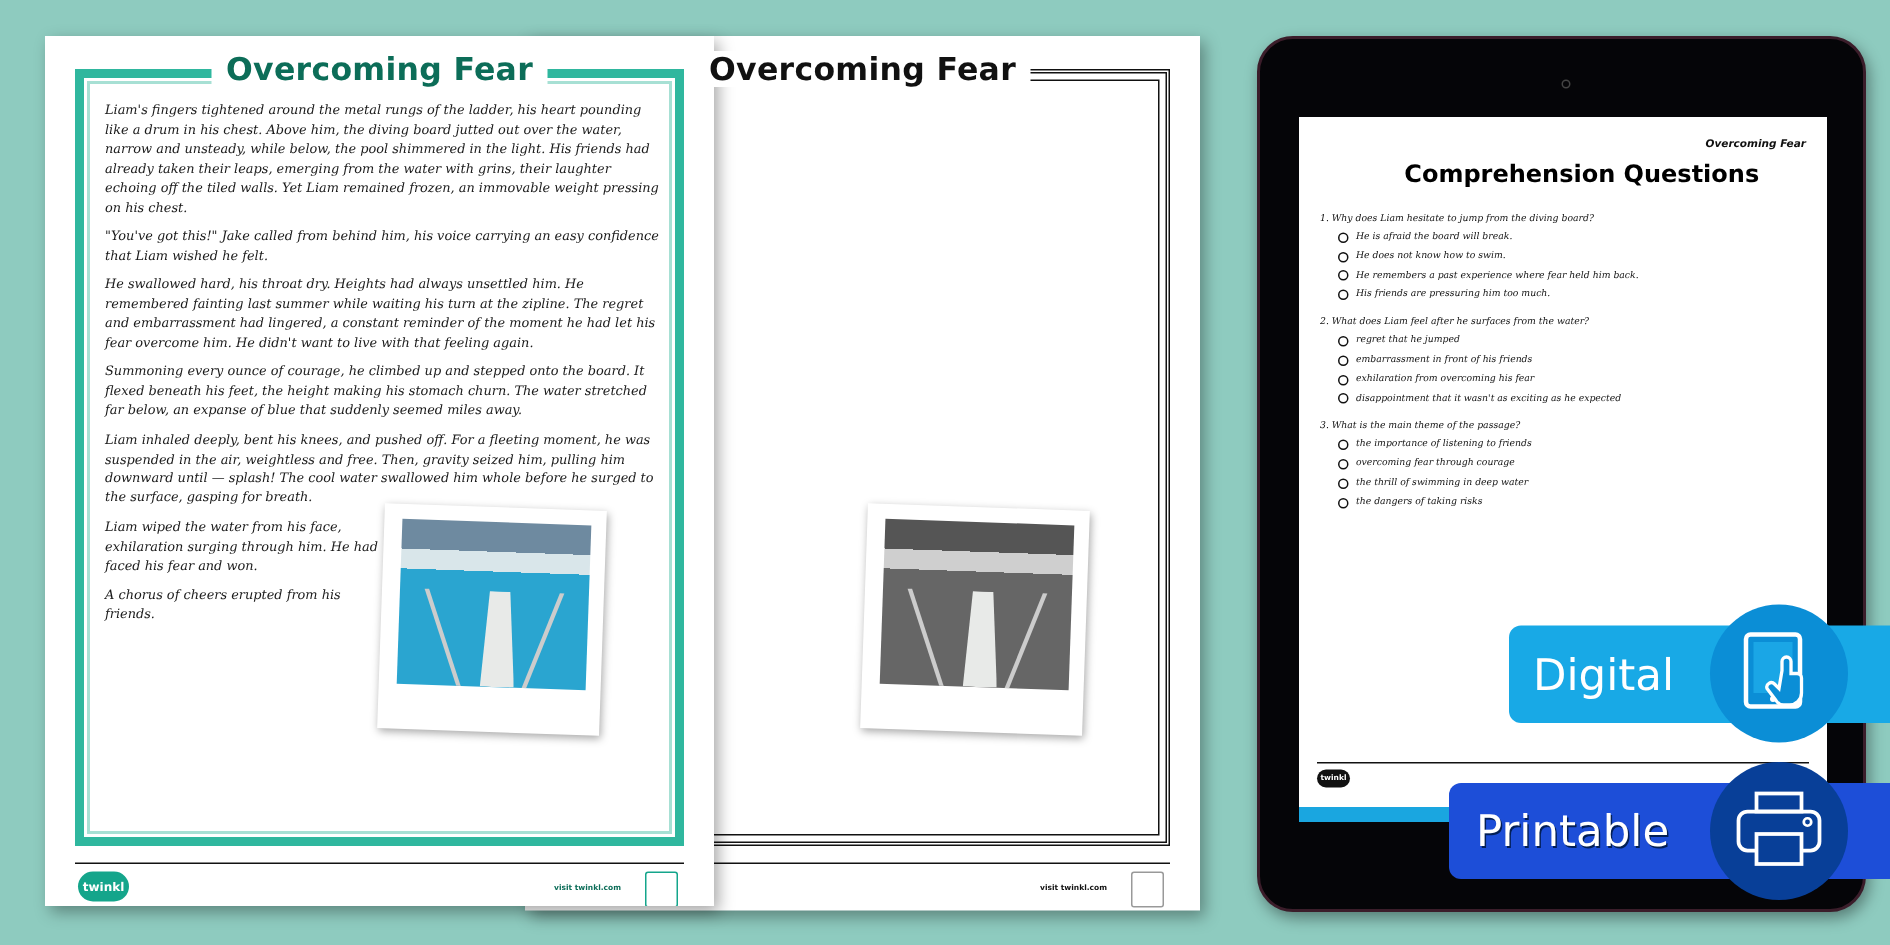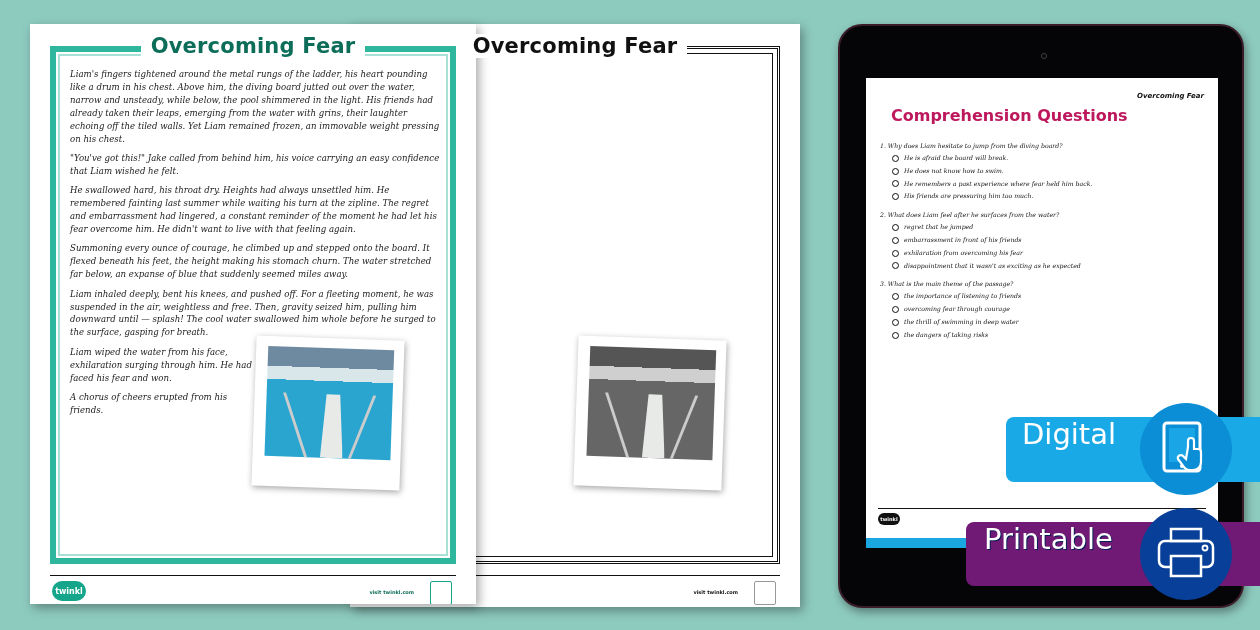--- a/index.html
+++ b/index.html
@@ -42,34 +42,34 @@
   .page-color .visit { color: #0c6d58; }
   .page-bw .visit { color: #111; }
   .badge { position: absolute; right: 24px; top: 557px; width: 22px; height: 24px; border: 1px solid #999; border-radius: 2px; display: flex; align-items: center; justify-content: center; font-size: 4px; font-family: "DejaVu Sans", sans-serif; }
   .page-color .badge { color: #14a58b; border-color: #14a58b; }
 
   
   .tablet { position: absolute; left: 838px; top: 24px; width: 406px; height: 584px; background: #050508; border-radius: 24px; border: 2px solid #3b1d2a; box-shadow: 2px 4px 10px rgba(0,0,0,0.4); }
   .camera { position: absolute; left: 201px; top: 27px; width: 6px; height: 6px; border-radius: 50%; border: 1.5px solid #444; }
   .screen { position: absolute; left: 26px; top: 52px; width: 352px; height: 470px; background: #fff; overflow: hidden; }
   .sheet-tag { position: absolute; right: 14px; top: 14px; font-family: "DejaVu Sans", sans-serif; font-style: italic; font-weight: bold; font-size: 7px; color: #111; }
-  .sheet-title { position: absolute; left: 0; right: 0; top: 28px; text-align: left; font-family: "DejaVu Sans", sans-serif; font-weight: bold; font-size: 16px; color: #be185d; margin-left: 25px; }
+  .sheet-title { position: absolute; left: 0; right: 0; top: 28px; text-align: center; font-family: "DejaVu Sans", sans-serif; font-weight: bold; font-size: 16px; color: #000000; margin-left: 25px; }
   .questions { position: absolute; left: 14px; top: 62px; width: 330px; font-family: "DejaVu Serif", serif; font-style: italic; font-size: 6.2px; color: #111; }
   .q { margin-bottom: 6px; }
   .q-text { line-height: 12px; }
   .opt { display: flex; align-items: center; line-height: 12.8px; padding-left: 12px; }
   .radio { width: 7px; height: 7px; border: 1.2px solid #111; border-radius: 50%; margin-right: 5px; flex: none; }
   .screen-footline { position: absolute; left: 12px; right: 12px; top: 430px; height: 1px; background: #111; }
   .screen-logo { position: absolute; left: 12px; top: 435px; width: 22px; height: 12px; border-radius: 6px; background: #111; color: #fff; font-size: 5px; font-family: "DejaVu Sans", sans-serif; font-weight: bold; display: flex; align-items: center; justify-content: center; }
   .screen-bar { position: absolute; left: 0; right: 0; bottom: 0; height: 10px; background: #1aa6e0; }
 
   
-  .pill { position: absolute; display: flex; font-family: "DejaVu Sans", sans-serif; color: #fff; z-index: 5; }
+  .pill { position: absolute; display: flex; align-items: center; font-family: "DejaVu Sans", sans-serif; color: #fff; z-index: 5; }
   .pill-digital { left: 1006px; top: 417px; width: 254px; height: 65px; background: #18a9e6; border-radius: 8px 0 0 8px; }
-  .pill-printable { left: 966px; top: 522px; width: 294px; height: 64px; background: #701a75; border-radius: 8px 0 0 8px; }
+  .pill-printable { left: 966px; top: 522px; width: 294px; height: 64px; background: #1d4ed8; border-radius: 8px 0 0 8px; }
   .pill-label { font-size: 29px; padding-left: 16px; }
   .pill-printable .pill-label { padding-left: 18px; text-shadow: 1px 1px 0 #031f55; }
   .circle { position: absolute; width: 92px; height: 92px; border-radius: 50%; display: flex; align-items: center; justify-content: center; }
   .circle-digital { left: 1140px; top: 403px; background: #0b8ed6; z-index: 6; }
   .circle-printable { left: 1140px; top: 508px; background: #083f98; z-index: 6; }
 </style>
 </head>
 <body>
 
 <div class="page page-bw">

